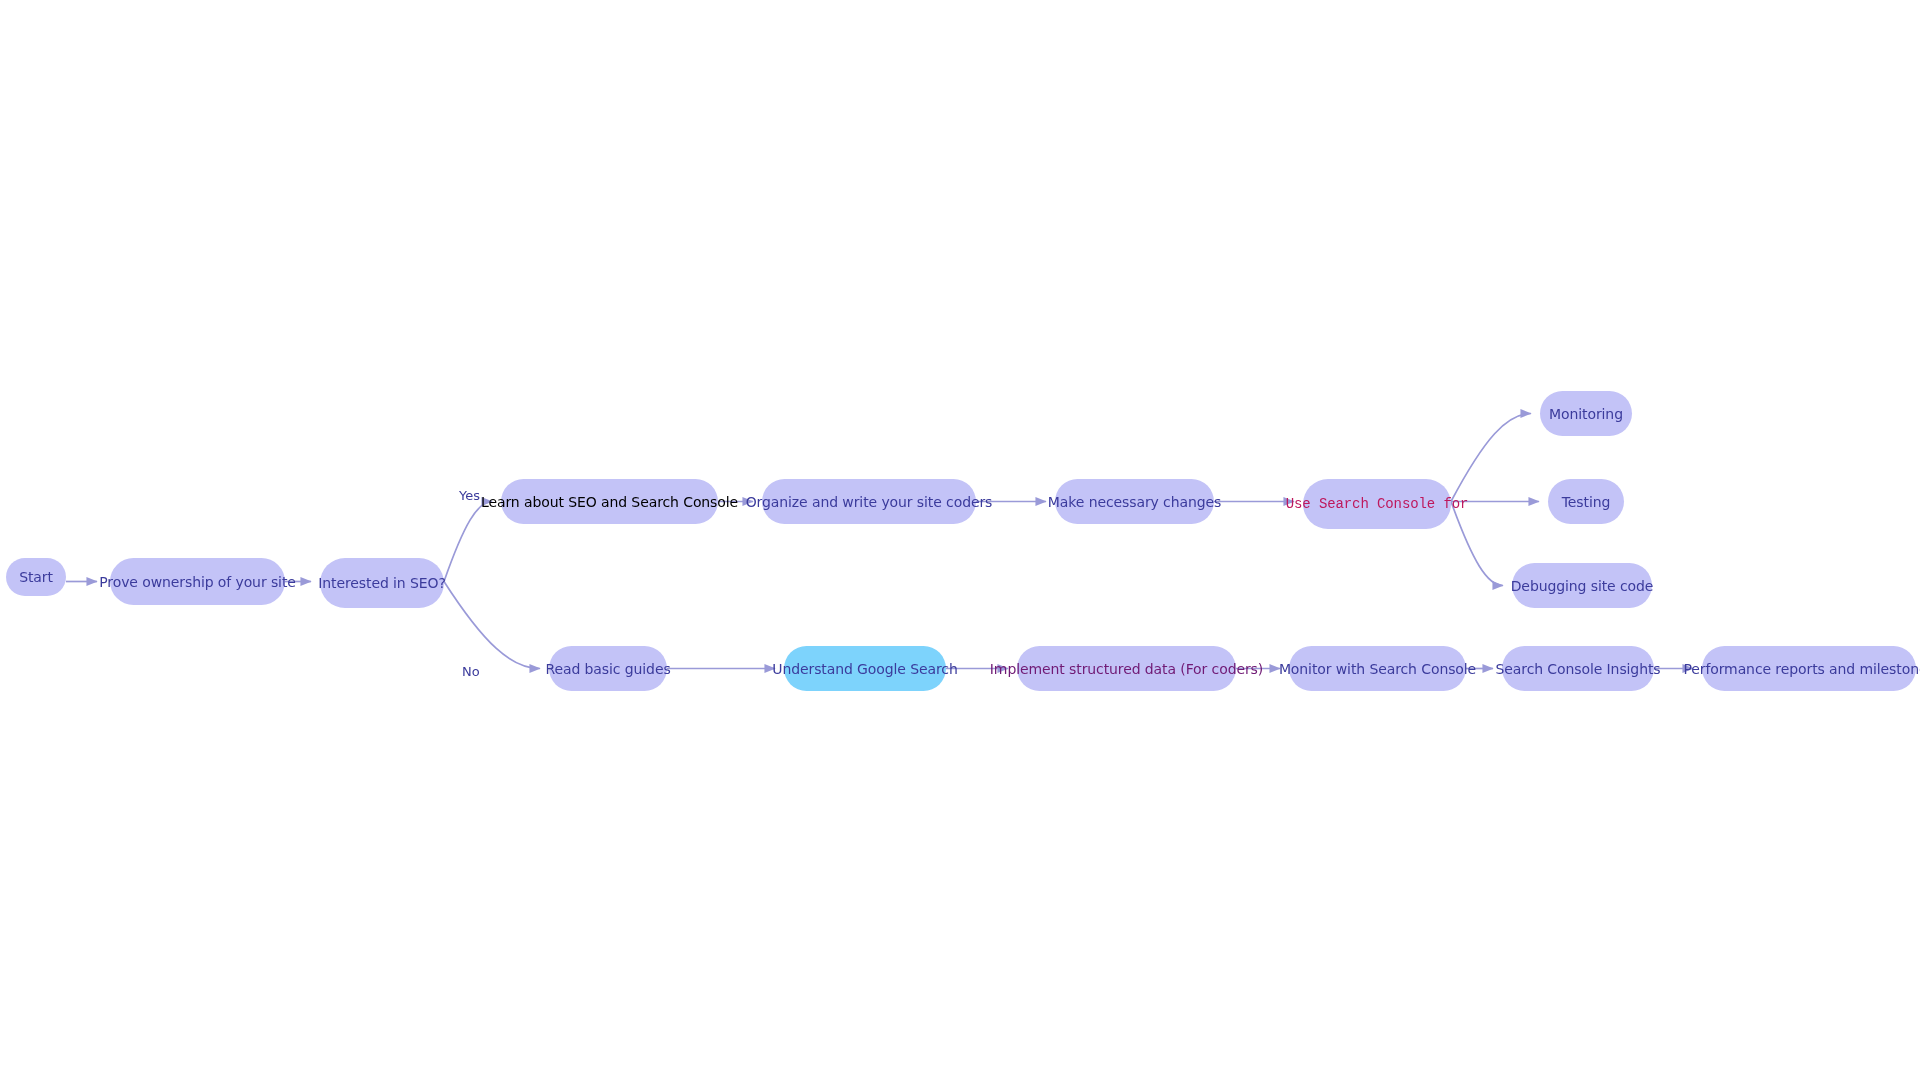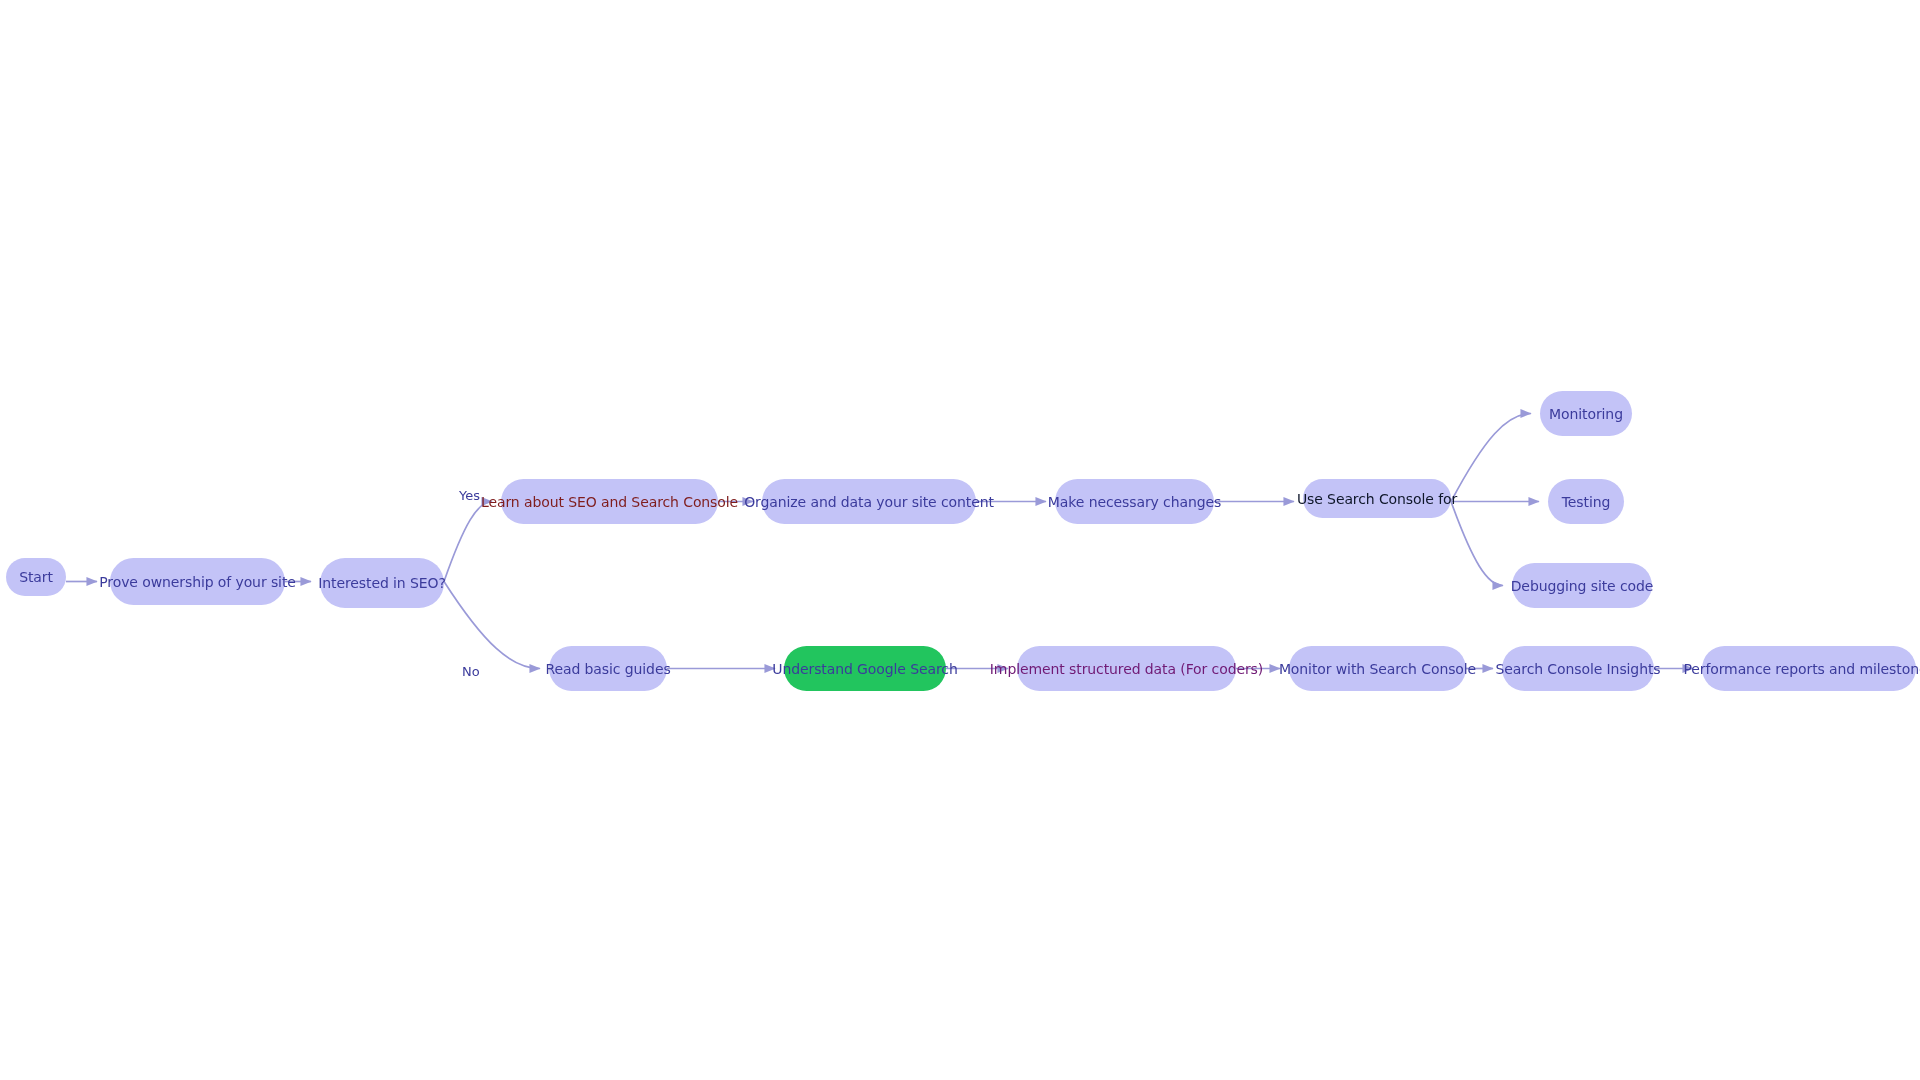--- a/index.html
+++ b/index.html
@@ -85,45 +85,45 @@
   <div id="nodes-group">
       <div class="node" style="left: 6px; top: 558px; width: 60px; height: 38px; background: rgb(195, 195, 247); color: rgb(59, 59, 156);">
         <span>Start</span>
       </div>
       <div class="node" style="left: 110px; top: 558px; width: 175px; height: 47px; background: rgb(195, 195, 247); color: rgb(59, 59, 156);">
         <span>Prove ownership of your site</span>
       </div>
       <div class="node" style="left: 320px; top: 558px; width: 124px; height: 50px; background: rgb(195, 195, 247); color: rgb(59, 59, 156);">
         <span>Interested in SEO?</span>
       </div>
-      <div class="node" style="left: 501px; top: 479px; width: 217px; height: 45px; background: rgb(195, 195, 247); color: #7f1d1d; justify-content: center;">
+      <div class="node" style="left: 501px; top: 479px; width: 217px; height: 45px; background: rgb(195, 195, 247); color: #000000; justify-content: center;">
         <span>Learn about SEO and Search Console</span>
       </div>
       <div class="node" style="left: 762px; top: 479px; width: 214px; height: 45px; background: rgb(195, 195, 247); color: rgb(59, 59, 156);">
-        <span>Organize and data your site content</span>
+        <span>Organize and write your site coders</span>
       </div>
       <div class="node" style="left: 1055px; top: 479px; width: 159px; height: 45px; background: rgb(195, 195, 247); color: rgb(59, 59, 156);">
         <span>Make necessary changes</span>
       </div>
-      <div class="node" style="left: 1303px; top: 479px; width: 148px; height: 39px; background: rgb(195, 195, 247); color: #0f172a;">
+      <div class="node" style="left: 1303px; top: 479px; width: 148px; height: 50px; background: rgb(195, 195, 247); color: #be185d; font-family: Liberation Mono, monospace;">
         <span>Use Search Console for</span>
       </div>
       <div class="node" style="left: 1540px; top: 391px; width: 92px; height: 45px; background: rgb(195, 195, 247); color: rgb(59, 59, 156);">
         <span>Monitoring</span>
       </div>
       <div class="node" style="left: 1548px; top: 479px; width: 76px; height: 45px; background: rgb(195, 195, 247); color: rgb(59, 59, 156);">
         <span>Testing</span>
       </div>
       <div class="node" style="left: 1512px; top: 563px; width: 140px; height: 45px; background: rgb(195, 195, 247); color: rgb(59, 59, 156);">
         <span>Debugging site code</span>
       </div>
       <div class="node" style="left: 549px; top: 646px; width: 118px; height: 45px; background: rgb(195, 195, 247); color: rgb(59, 59, 156);">
         <span>Read basic guides</span>
       </div>
-      <div class="node" style="left: 784px; top: 646px; width: 162px; height: 45px; background: #22c55e; color: rgb(59, 59, 156);">
+      <div class="node" style="left: 784px; top: 646px; width: 162px; height: 45px; background: #7dd3fc; color: rgb(59, 59, 156);">
         <span>Understand Google Search</span>
       </div>
       <div class="node" style="left: 1017px; top: 646px; width: 219px; height: 45px; background: rgb(195, 195, 247); color: #701a75;">
         <span>Implement structured data (For coders)</span>
       </div>
       <div class="node" style="left: 1289px; top: 646px; width: 177px; height: 45px; background: rgb(195, 195, 247); color: rgb(59, 59, 156);">
         <span>Monitor with Search Console</span>
       </div>
       <div class="node" style="left: 1502px; top: 646px; width: 152px; height: 45px; background: rgb(195, 195, 247); color: rgb(59, 59, 156);">
         <span>Search Console Insights</span>

